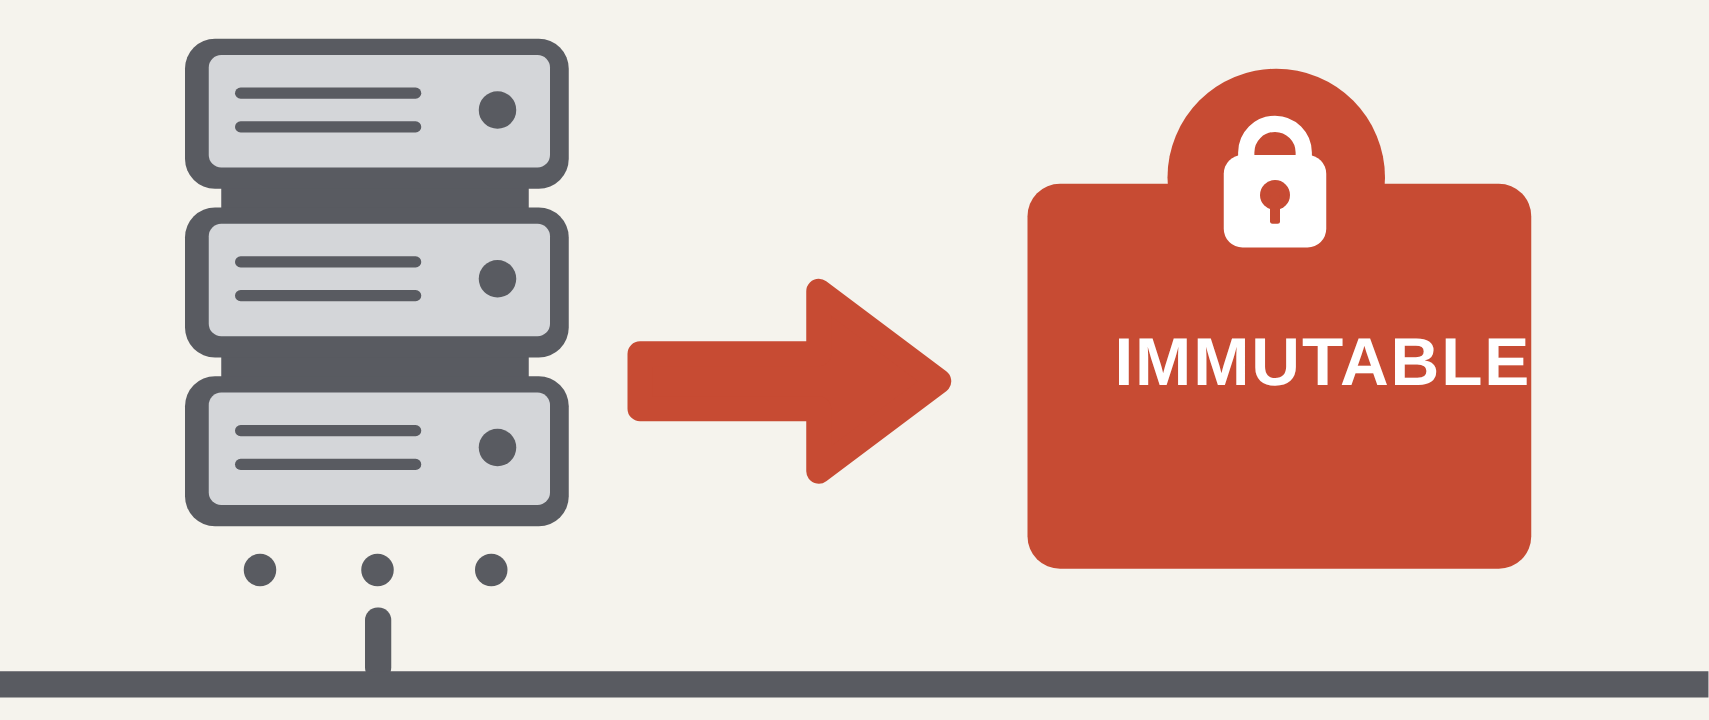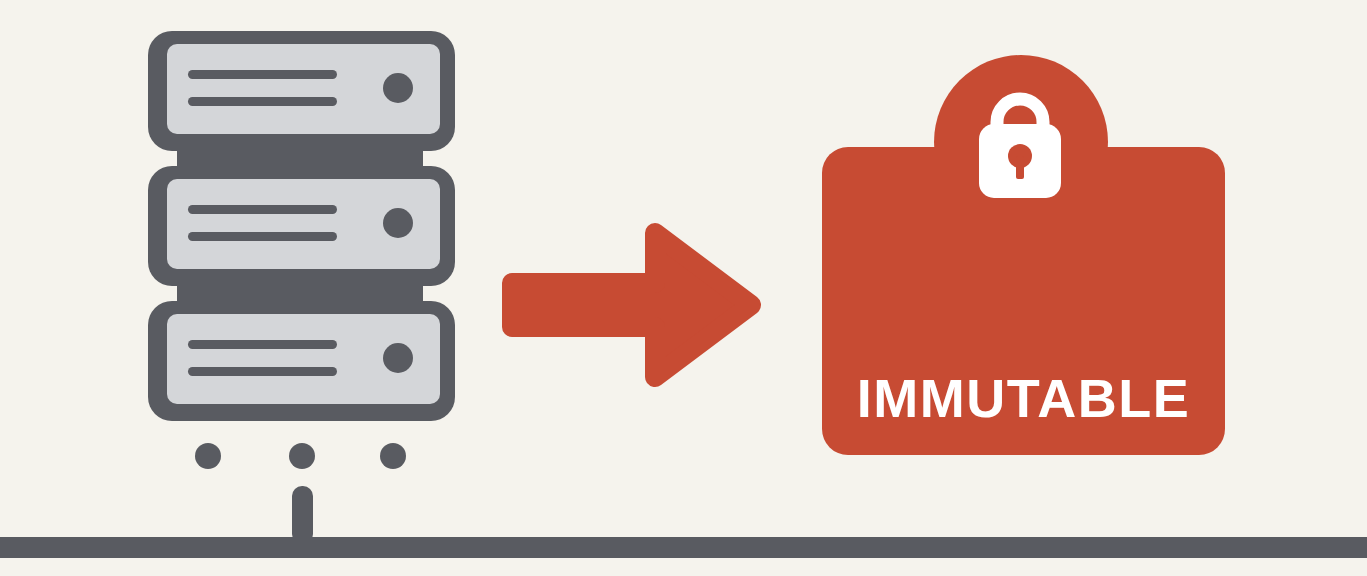--- a/index.html
+++ b/index.html
@@ -45,21 +45,21 @@
     stroke-linecap: butt;
   }
   .badge-text {
     position: absolute;
     left: 822px;
     top: 147px;
     width: 403px;
     height: 308px;
     box-sizing: border-box;
     display: flex;
-    flex-direction: column;
+    flex-direction: row;
     justify-content: flex-end;
     align-items: center;
     padding-bottom: 22px;
     text-align: center;
     color: var(--text-on-accent);
     font-weight: bold;
     font-size: 54px;
     line-height: 70px;
     letter-spacing: 1.5px;
     user-select: none;

